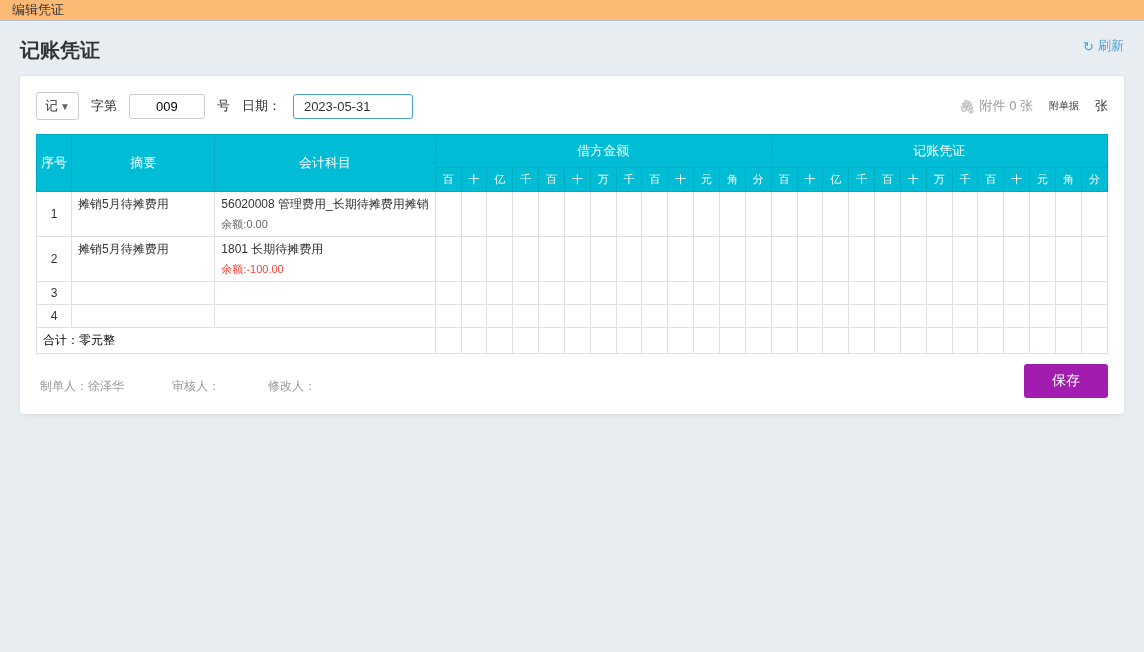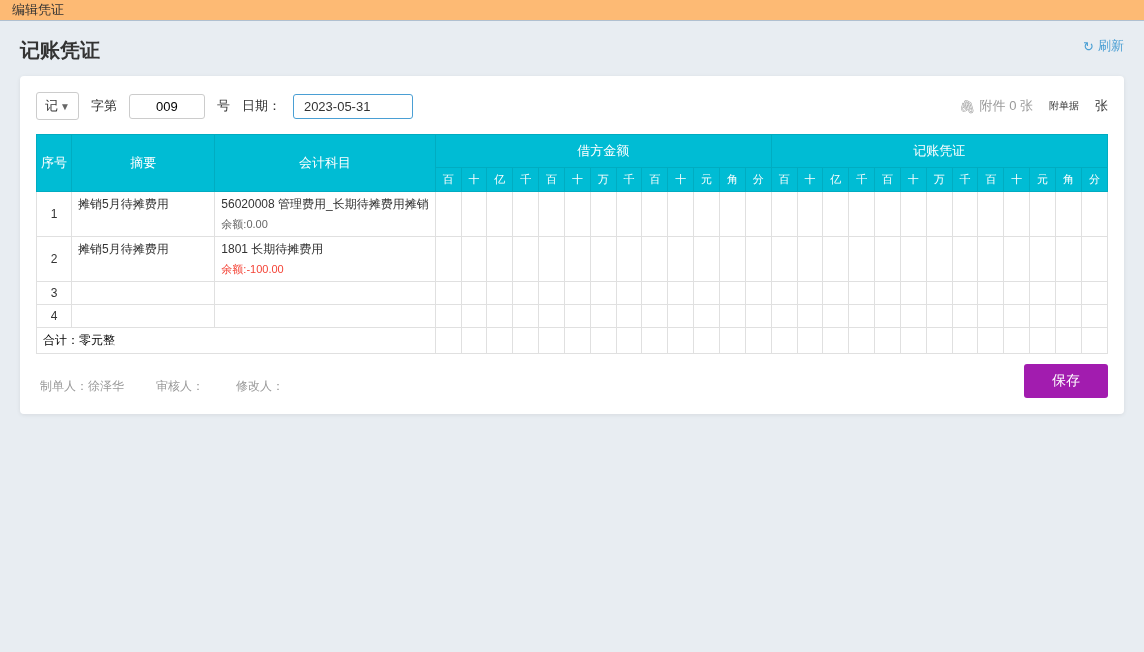--- a/index.html
+++ b/index.html
@@ -149,21 +149,21 @@
       background: #00bcd4;
       font-size: 11px;
       padding: 4px 2px;
     }
     .row-num { text-align: center; color: #333; vertical-align: middle !important; }
     .balance-text { color: #666; font-size: 11px; margin-top: 4px; }
     .balance-neg { color: #f44336; font-size: 11px; margin-top: 4px; }
     .footer-row {
       display: flex;
       align-items: center;
-      gap: 32px;
+      gap: 48px;
       padding: 10px 4px 0 4px;
       color: #999;
       font-size: 12px;
     }
     .footer-row span { color: #999; }
     .save-btn {
       background: #a21caf;
       color: #fff;
       border: none;
       border-radius: 3px;

